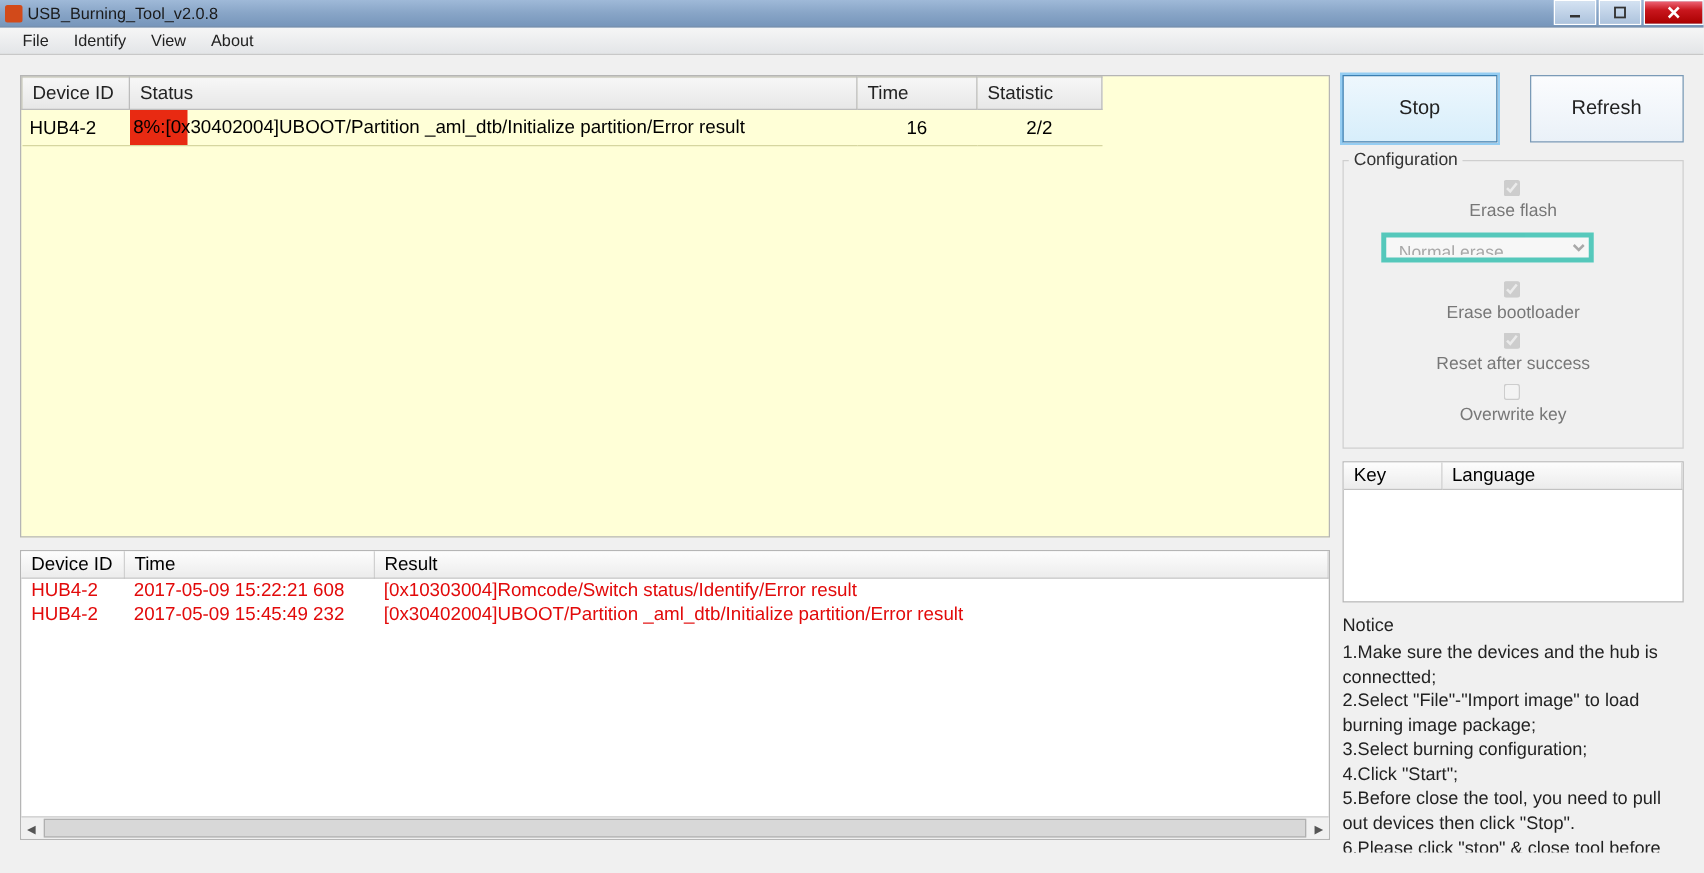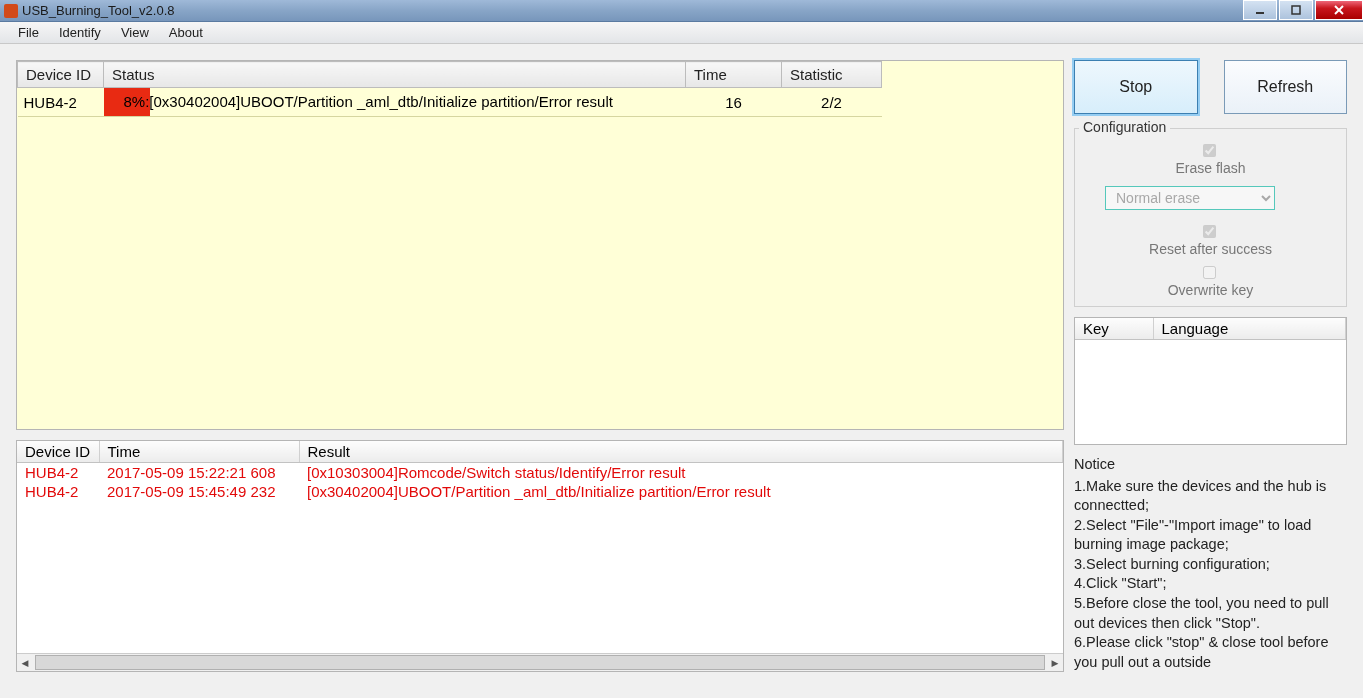--- a/index.html
+++ b/index.html
@@ -120,21 +120,21 @@
     position: relative;
     height: 28px;
   }
   .status-bar {
     position: absolute;
     left: 0; top: 0; bottom: 0;
     background: #e82a12;
   }
   .status-text {
     position: relative;
-    padding-left: 20px;
+    padding-left: 3px;
     line-height: 28px;
     white-space: nowrap;
     color:#000;
   }
   .td-id { padding-left: 6px !important; }
   .td-time, .td-stat { text-align: center; }
   
   .log-panel {
     border: 1px solid #b5b5b5;
     background: #fff;
@@ -192,41 +192,41 @@
     color:#222;
   }
   .big-btn.primary {
     border:1px solid #3c7fb1;
     box-shadow: 0 0 0 2px #95cdf2;
     background:linear-gradient(to bottom,#eef7fd,#d7eefb);
   }
   .config-box {
     border:1px solid #cfcfcf;
     margin-top:14px;
-    padding:6px 8px 2px;
+    padding:6px 8px 13px;
     position:relative;
   }
   .config-box .legend {
     position:absolute; top:-10px; left:4px;
     background:#f0f0f0; padding:0 4px;
     font-size:14px; color:#333;
   }
   .chk {
     display:flex; align-items:center;
     margin:6px 2px;
     font-size:14px;
     color:#777;
     flex-direction:column;
   }
   .chk input { margin-right:6px; }
   .sel {
     margin:4px 2px 6px 22px;
     width:170px;
     height:24px;
-    border:1px solid #14b8a6;
+    border:4px solid #14b8a6;
     background:#fafafa;
     color:#8a8a8a;
     padding:2px 6px;
     font-size:14px;
   }
   .key-panel {
     border:1px solid #b5b5b5;
     background:#fff;
     margin-top:10px;
     height:128px;
@@ -356,20 +356,24 @@
       <div class="legend">Configuration</div>
       <label class="chk">
         <input type="checkbox" checked="" disabled="" style="">
         <span>Erase flash</span>
       </label>
       <select class="sel" disabled="">
         <option>Normal erase</option>
       </select>
       <label class="chk">
         <input type="checkbox" checked="" disabled="" style="">
+        <span>Erase bootloader</span>
+      </label>
+      <label class="chk">
+        <input type="checkbox" checked="" disabled="" style="">
         <span>Reset after success</span>
       </label>
       <label class="chk">
         <input type="checkbox" disabled="" style="">
         <span>Overwrite key</span>
       </label>
     </div>
 
     <div class="key-panel">
       <table>

